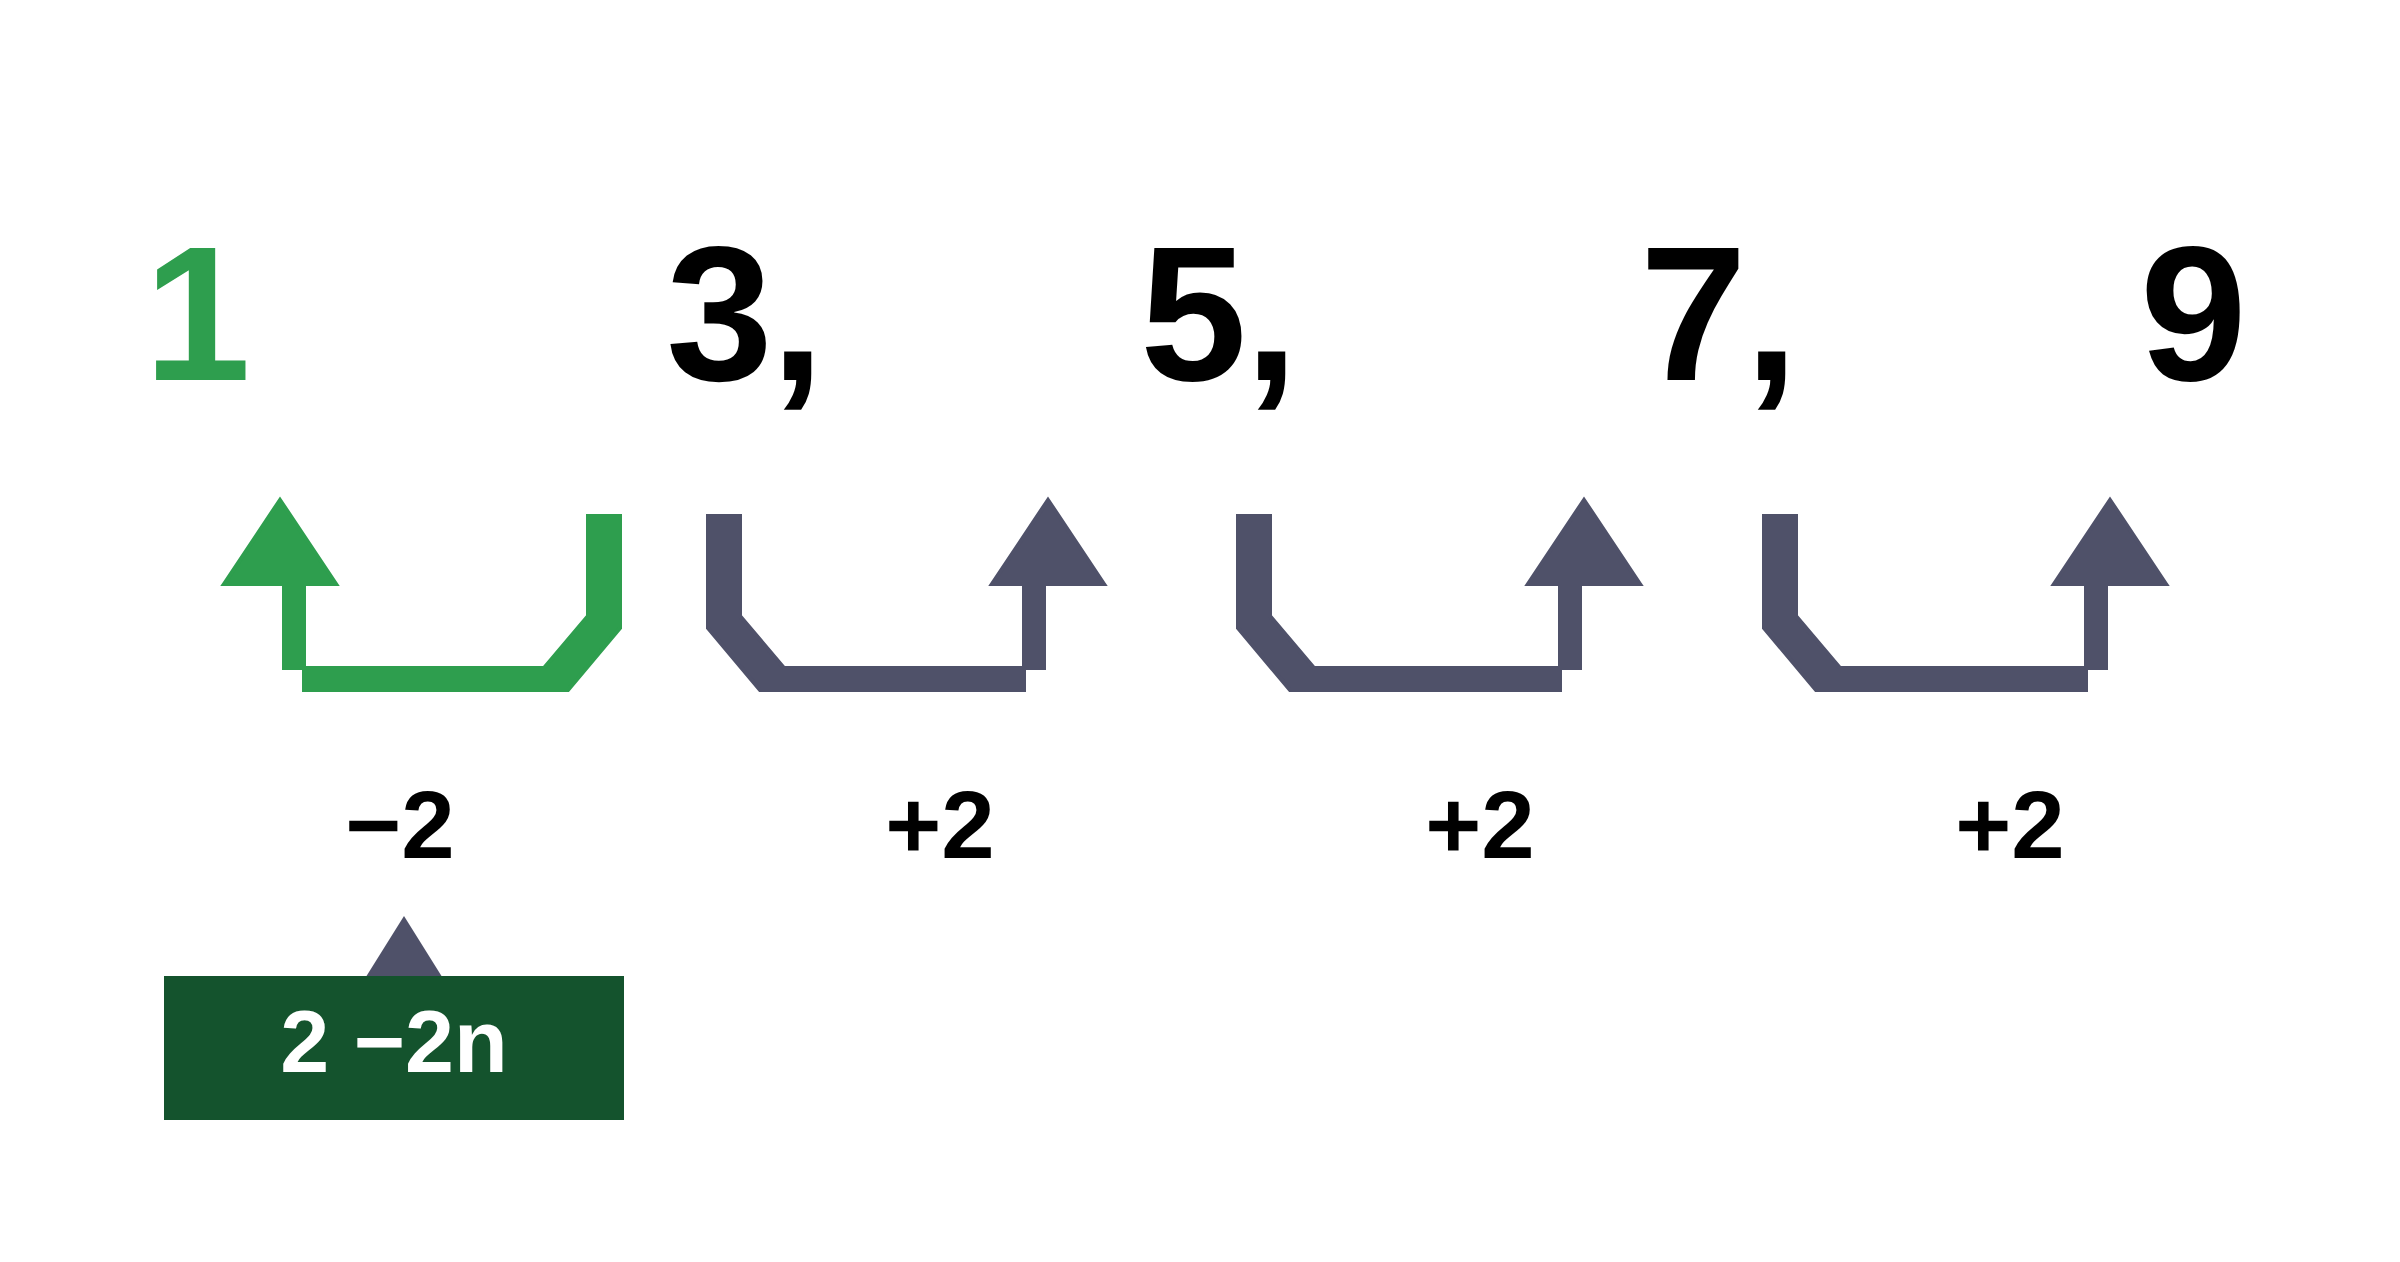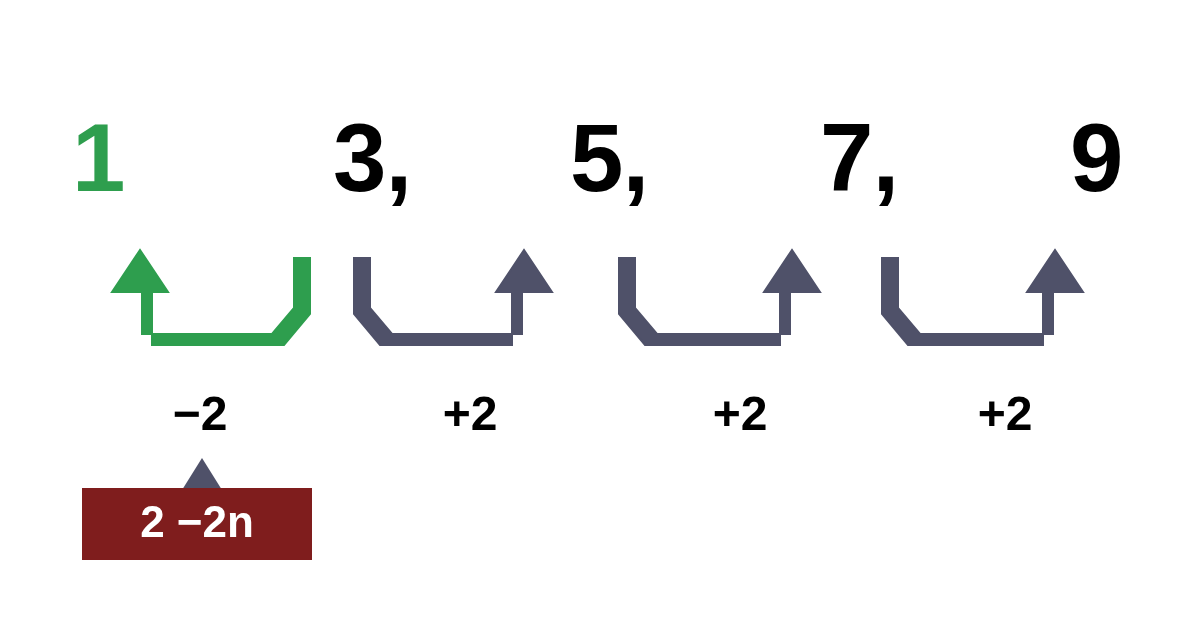--- a/index.html
+++ b/index.html
@@ -69,21 +69,21 @@
     border-left: 20px solid transparent;
     border-right: 20px solid transparent;
     border-bottom: 32px solid #4f5169;
   }
   #formula-box {
     position: absolute;
     left: 0px;
     top: 30px;
     min-width: 230px;
     padding: 8px 18px 12px 18px;
-    background: #7f1d1d;
+    background: #14532d;
     box-sizing: border-box;
   }
   #formula-text {
     font-family: "Liberation Sans", sans-serif;
     font-weight: bold;
     font-size: 44px;
     line-height: 52px;
     color: #ffffff;
     white-space: pre;
     text-align: center;

